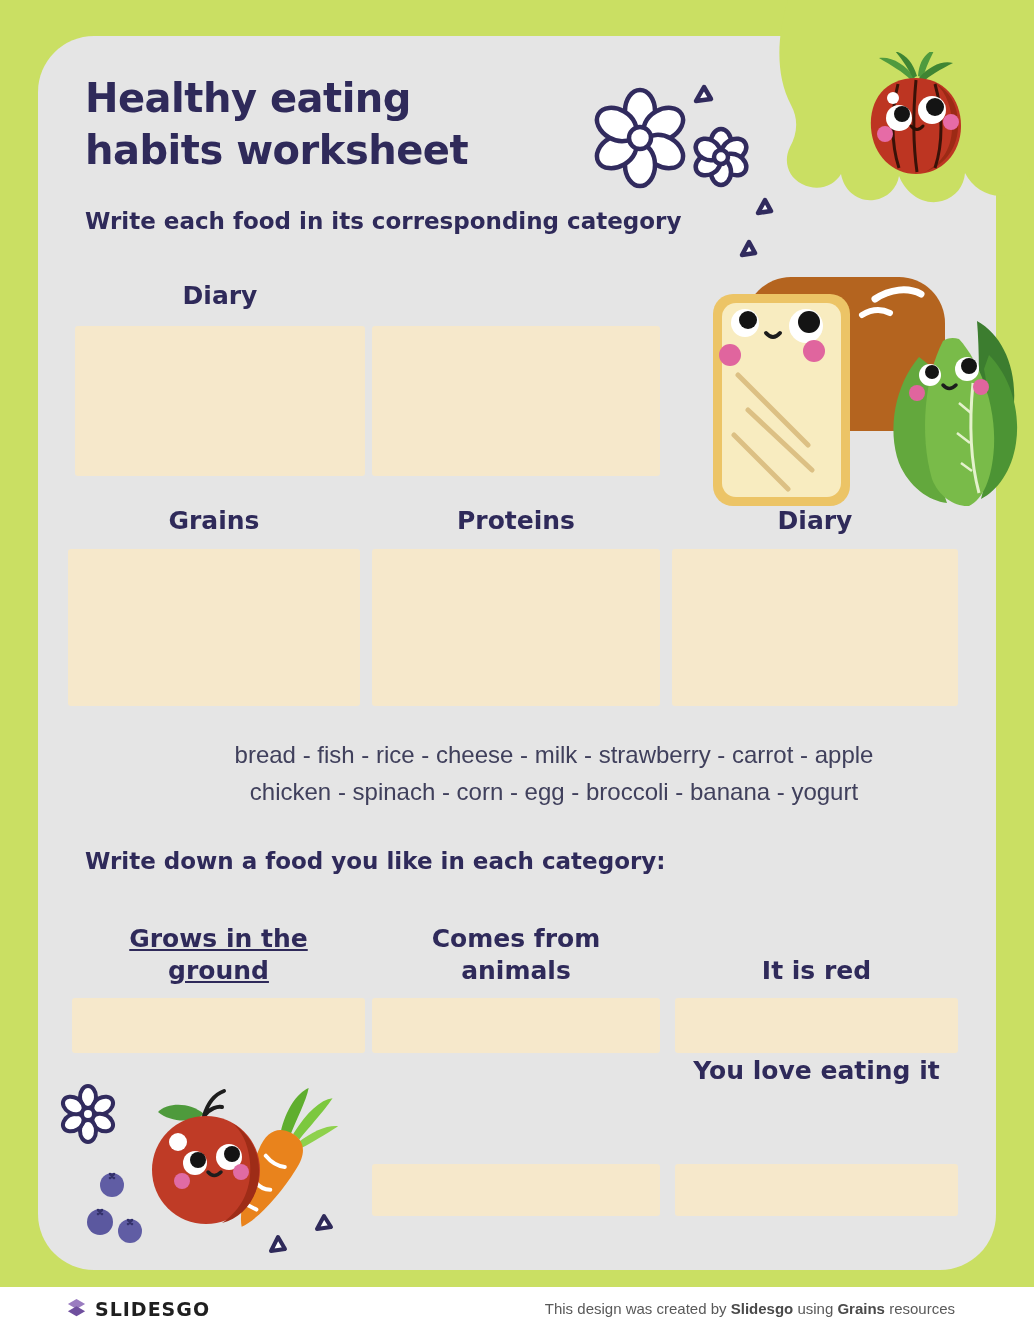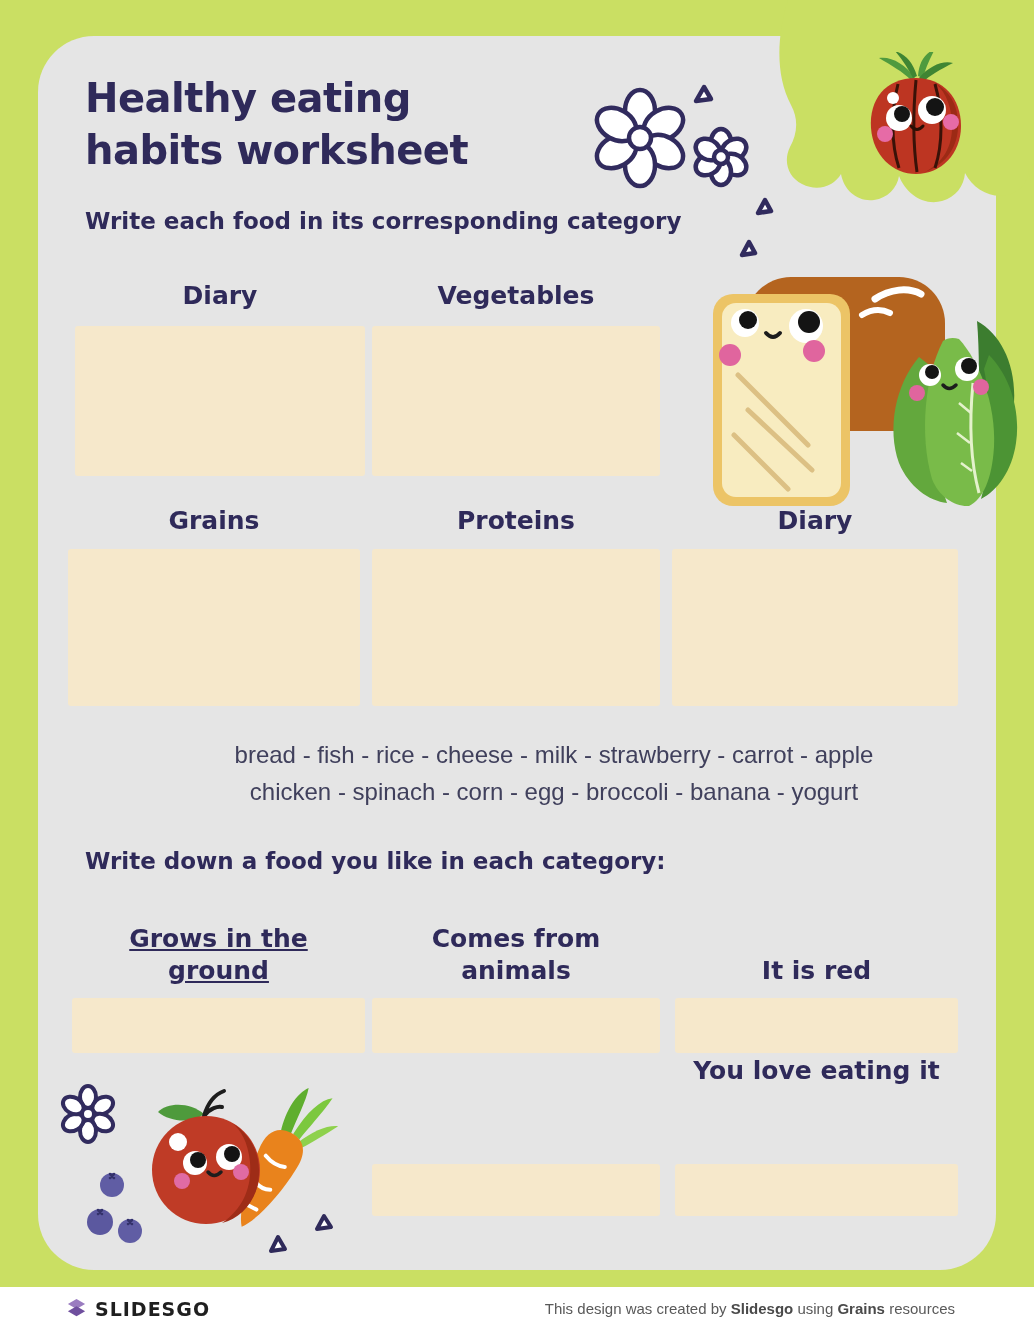--- a/index.html
+++ b/index.html
@@ -63,21 +63,20 @@
         </g>
         <g stroke-linejoin="round">
           <path d="M106,20 L114,6 L121,18 Z"></path>
           <path d="M168,132 L175,119 L181,130 Z"></path>
           <path d="M152,174 L159,161 L165,172 Z"></path>
         </g>
       </g>
     </svg>
 
     <div class="abs cat-label" style="left:37px;top:245px;width:290px;">Diary</div>
-    <div class="abs cat-label" style="left:334px;top:245px;width:288px;">Vegetables</div>
 
     <div class="abs box" style="left:37px;top:290px;width:290px;height:150px;"></div>
     <div class="abs box" style="left:334px;top:290px;width:288px;height:150px;"></div>
 
     <div class="abs cat-label" style="left:30px;top:470px;width:292px;">Grains</div>
     <div class="abs cat-label" style="left:334px;top:470px;width:288px;">Proteins</div>
     <div class="abs cat-label" style="left:634px;top:470px;width:286px;">Diary</div>
 
     <div class="abs box" style="left:30px;top:513px;width:292px;height:157px;"></div>
     <div class="abs box" style="left:334px;top:513px;width:288px;height:157px;"></div>

